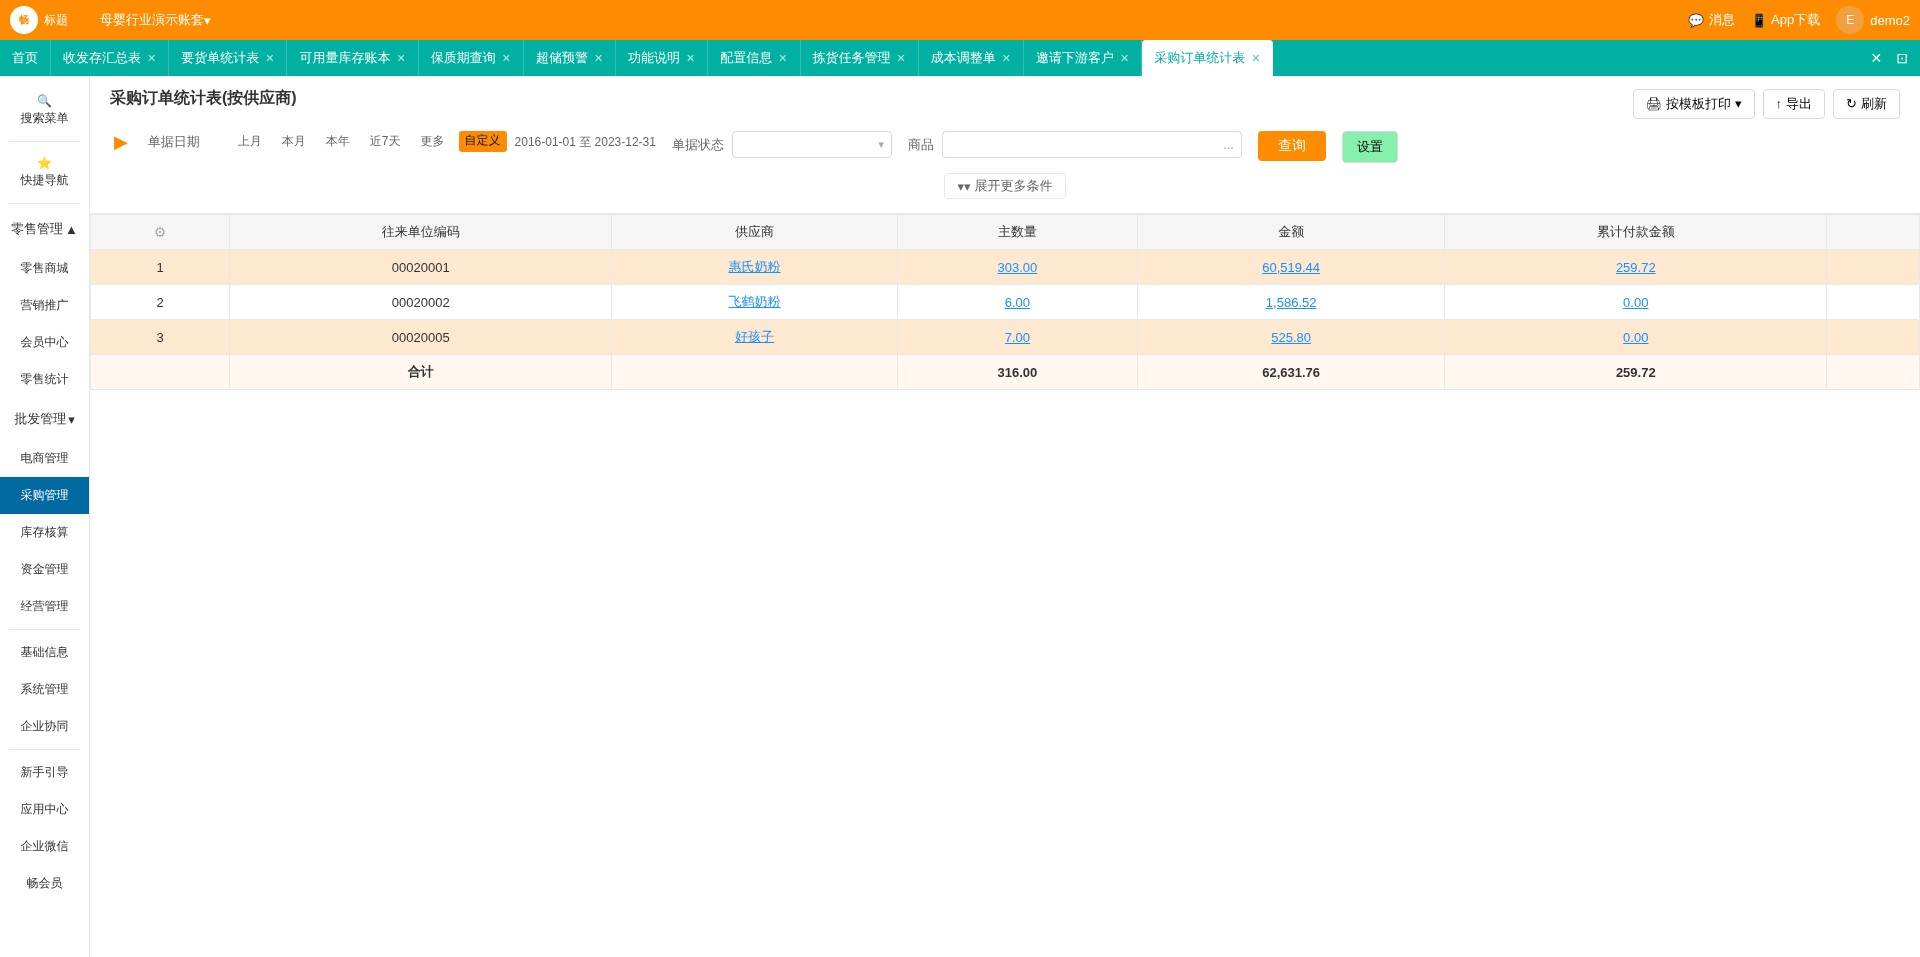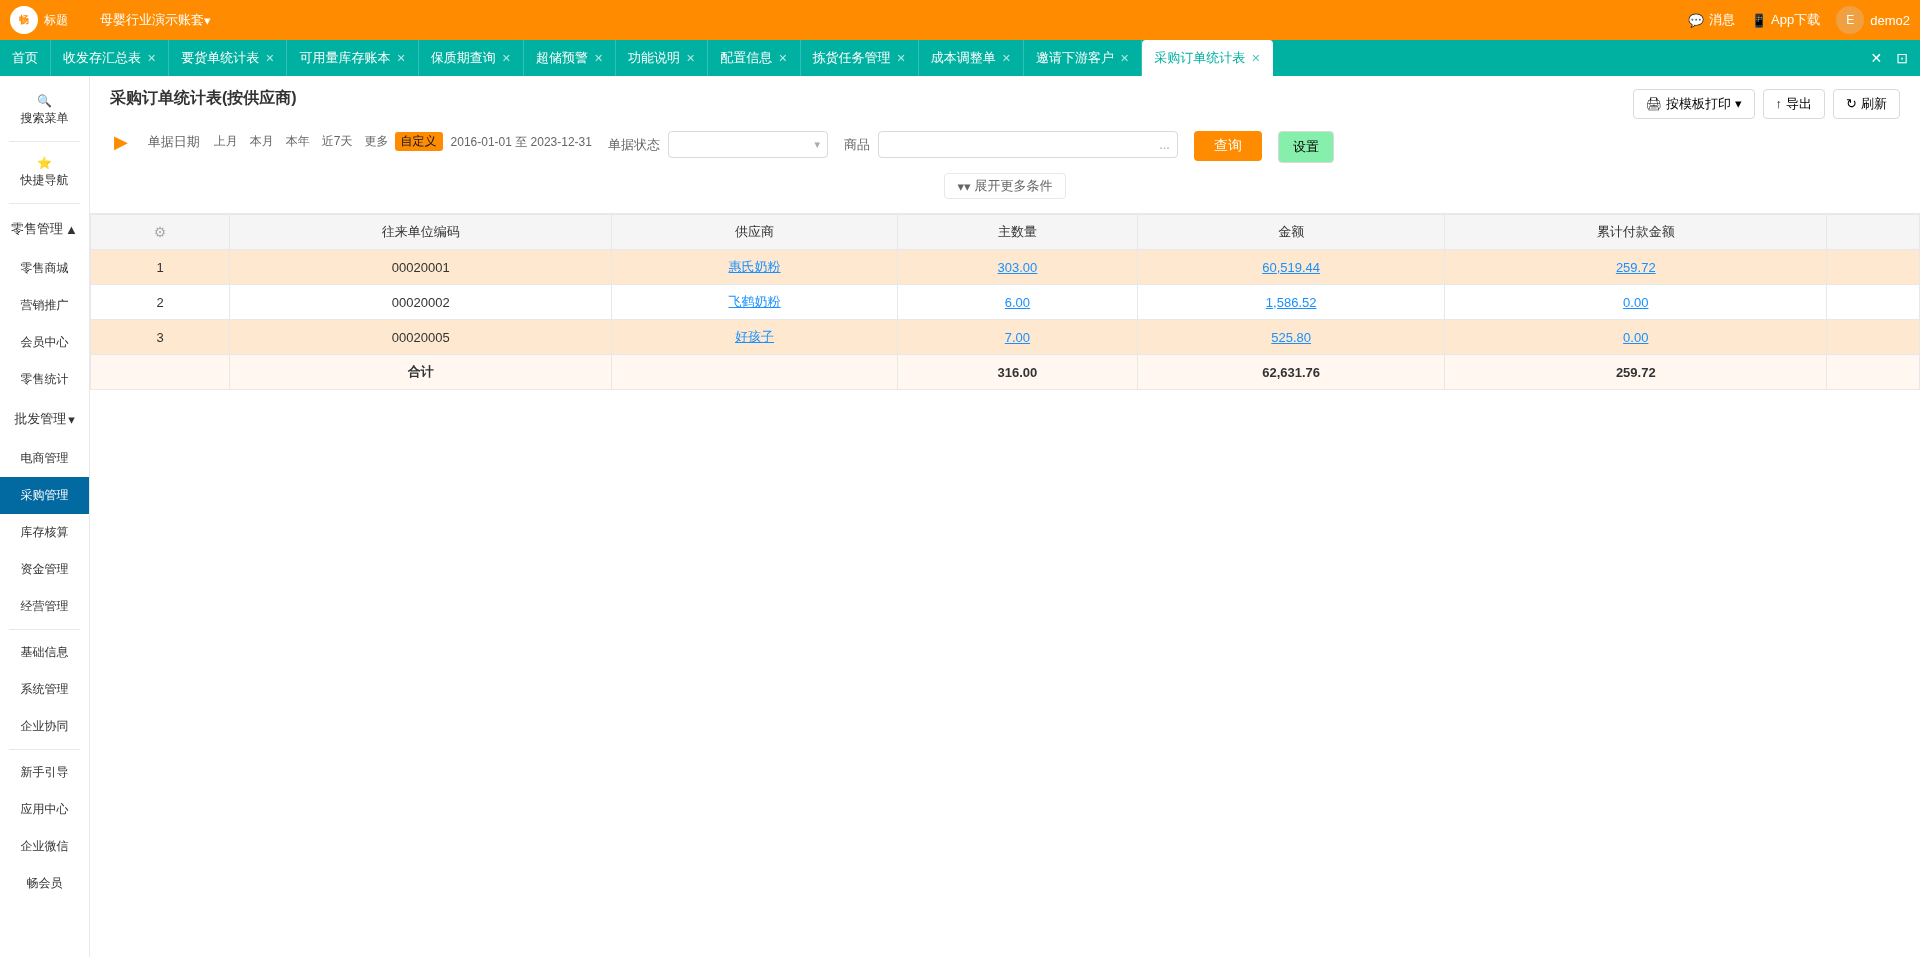--- a/index.html
+++ b/index.html
@@ -60,21 +60,21 @@
     table tr.highlighted { background: #ffe8d0; }
     .link-text { color: #1890ff; text-decoration: underline; cursor: pointer; }
     .settings-icon { color: #aaa; font-size: 14px; cursor: pointer; }
     .expand-icon { color: #ff8c00; font-size: 16px; cursor: pointer; }
     .footer-row td { background: #fff7f0; font-weight: bold; }
     .sidebar-divider { width: 80%; height: 1px; background: #e8e8e8; margin: 4px auto; }
 
     .page-header-top { display: flex; align-items: center; justify-content: space-between; margin-bottom: 8px; }
     .filter-row { display: flex; align-items: flex-start; gap: 16px; padding: 4px 0; }
     .filter-col { display: flex; align-items: center; gap: 8px; }
-    .date-shortcuts-row { display: flex; align-items: center; gap: 0; }
+    .date-shortcuts-row { display: flex; gap: 8px; margin-left: 24px; }
     .select-wrapper { position: relative; display: inline-flex; align-items: center; min-width: 160px; }
     .select-wrapper select { border: 1px solid #d9d9d9; border-radius: 4px; padding: 5px 28px 5px 8px; font-size: 13px; background: white; cursor: pointer; width: 100%; appearance: none; }
     .select-wrapper::after { content: '▾'; position: absolute; right: 8px; color: #aaa; pointer-events: none; font-size: 11px; }
     .input-wrapper { position: relative; display: inline-flex; align-items: center; min-width: 200px; }
     .input-wrapper input { border: 1px solid #d9d9d9; border-radius: 4px; padding: 5px 28px 5px 8px; font-size: 13px; background: white; width: 100%; }
     .input-wrapper .dots { position: absolute; right: 8px; color: #aaa; pointer-events: none; font-size: 13px; cursor: pointer; }
   </style>
 </head>
 <body>
 

